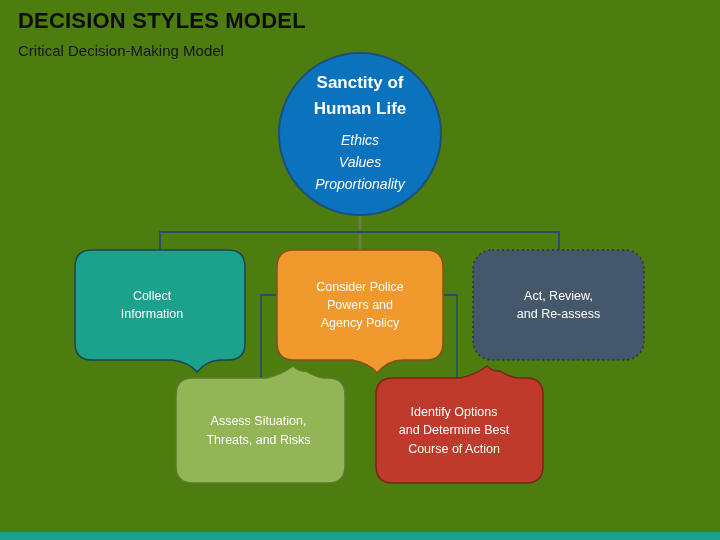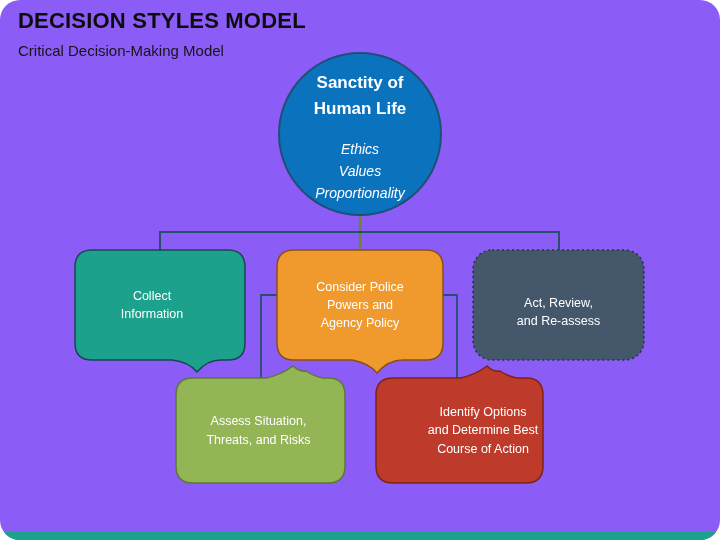--- a/index.html
+++ b/index.html
@@ -1,23 +1,22 @@
 <!DOCTYPE html>
 <html><head>
 <meta charset="utf-8">
 <style>
   html, body { margin: 0; padding: 0; background: #ffffff; }
   .slide {
     position: relative;
     width: 720px;
     height: 540px;
-    background: #8b5cf6;
+    background: #4d7c0f;
     overflow: hidden;
     font-family: "Liberation Sans", sans-serif;
-    border-radius: 20px;
   }
   .title {
     position: absolute;
     left: 18px;
     top: 8px;
     font-size: 22px;
     font-weight: bold;
     color: #0d0d0d;
     letter-spacing: 0.2px;
   }
@@ -41,39 +40,39 @@
     justify-content: center;
     text-align: center;
     color: #ffffff;
     font-size: 12.5px;
     line-height: 1.45;
     white-space: pre-line;
     pointer-events: none;
   }
   .label-collect  { left: 75px;  top: 250px; width: 154px; height: 110px; }
   .label-police   { left: 277px; top: 250px; width: 166px; height: 110px; }
-  .label-act      { left: 473px; top: 257px; width: 171px; height: 110px; }
+  .label-act      { left: 473px; top: 250px; width: 171px; height: 110px; }
   .label-assess   { left: 176px; top: 378px; width: 165px; height: 105px; }
-  .label-identify { left: 392px; top: 378px; width: 182px; height: 105px; }
+  .label-identify { left: 363px; top: 378px; width: 182px; height: 105px; }
   .circle-text {
     position: absolute;
     left: 280px; top: 70px;
     width: 160px;
     text-align: center;
     color: #ffffff;
     pointer-events: none;
   }
   .circle-heading {
     font-size: 17px;
     font-weight: bold;
     line-height: 1.55;
     white-space: pre-line;
   }
   .circle-values {
-    margin-top: 15px;
+    margin-top: 6px;
     font-size: 14px;
     font-style: italic;
     line-height: 1.6;
     white-space: pre-line;
   }
   .footer-bar {
     position: absolute;
     left: 0; top: 532px;
     width: 720px; height: 8px;
     background: #1BA18C;

